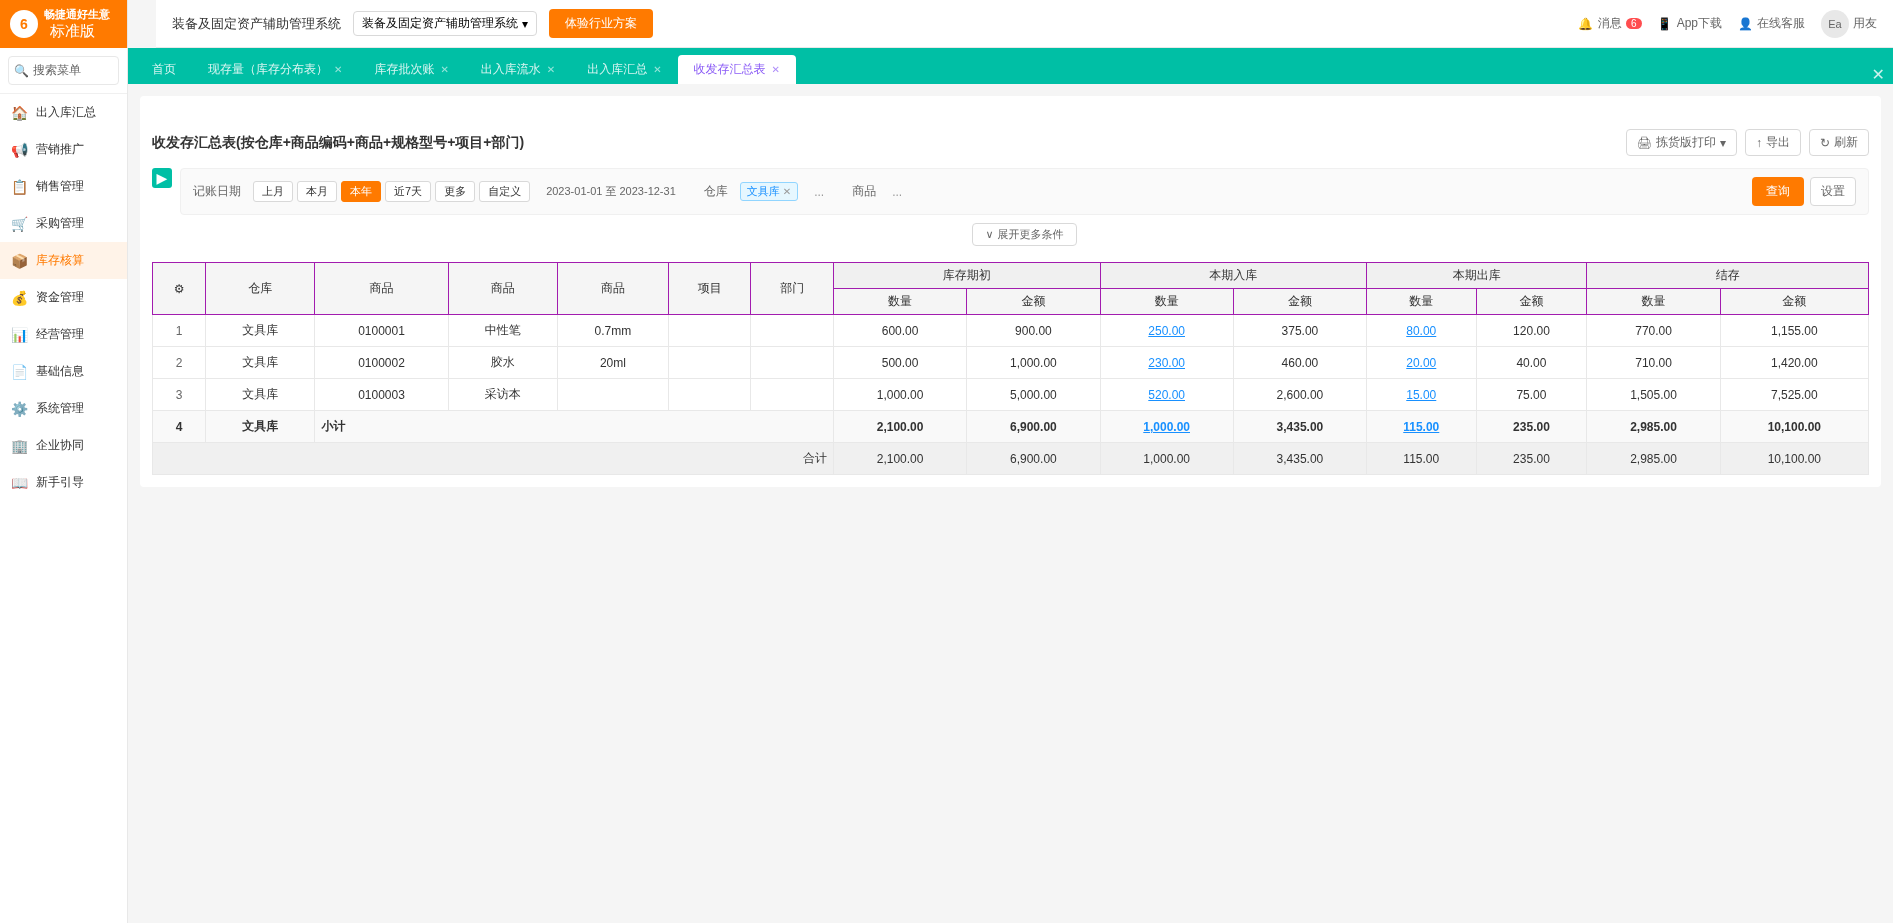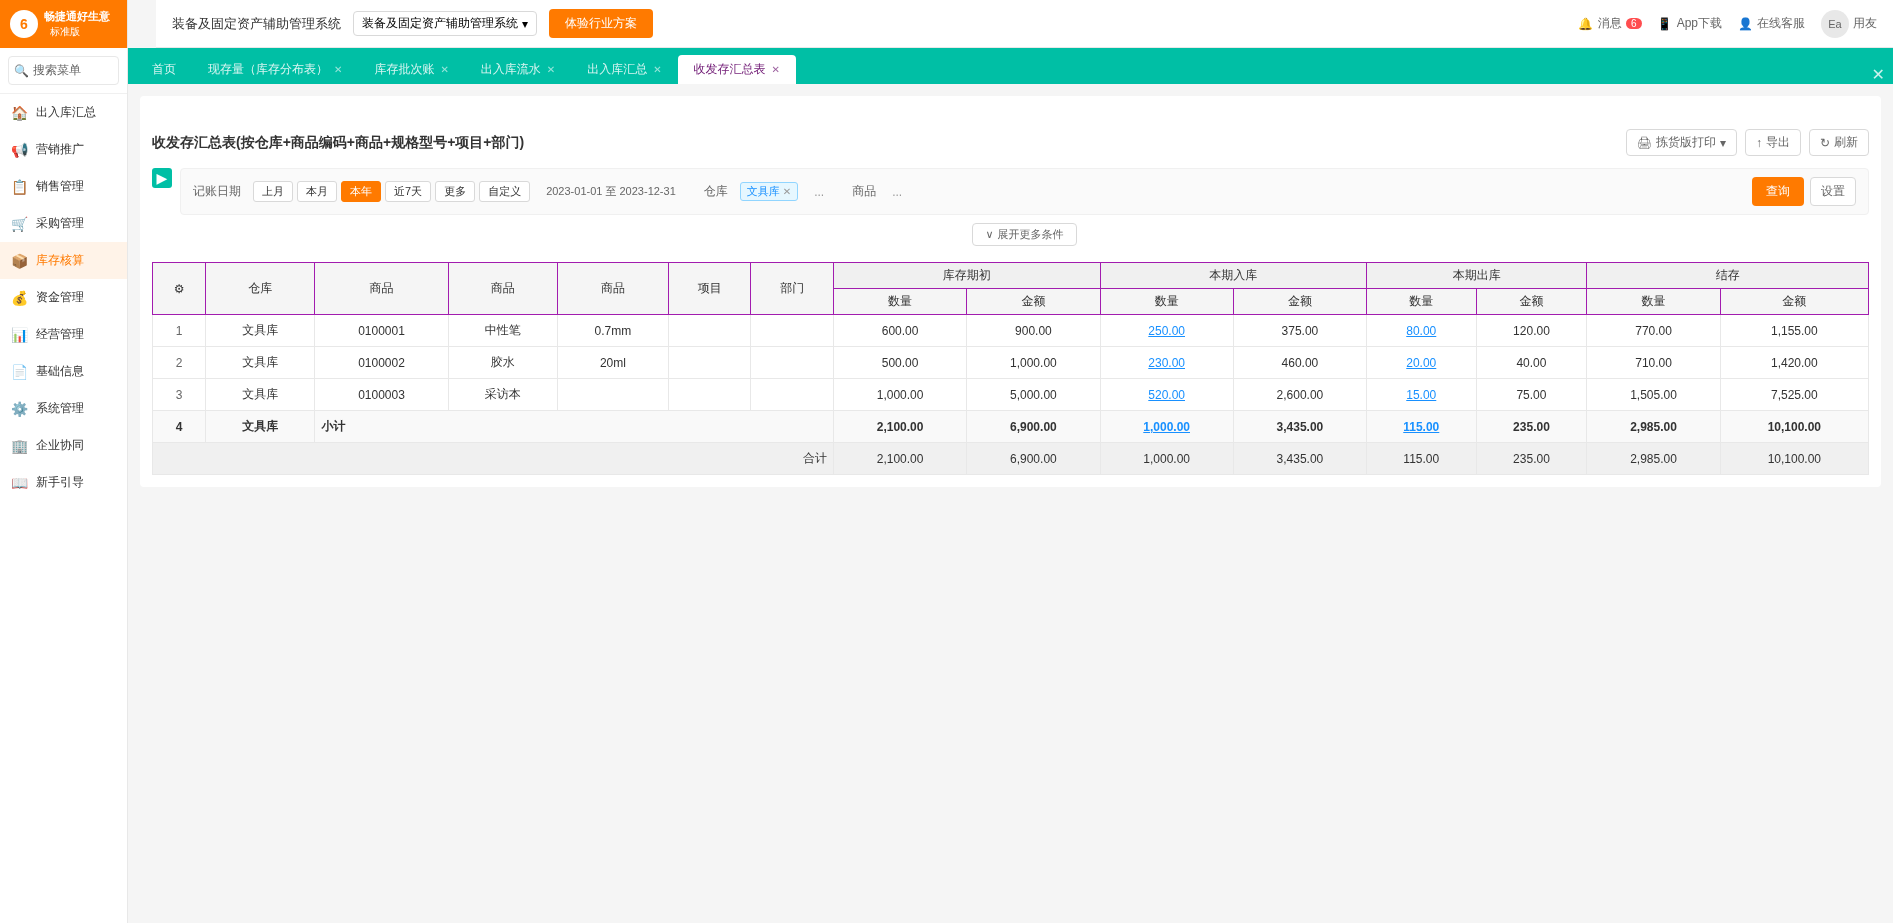--- a/index.html
+++ b/index.html
@@ -2,21 +2,21 @@
 <html><head>
   <meta charset="utf-8">
   <style>
     * { box-sizing: border-box; margin: 0; padding: 0; }
     body { font-family: 'Microsoft YaHei', Arial, sans-serif; font-size: 12px; background: #f5f5f5; display: flex; height: 923px; overflow: hidden; }
 
     
     .sidebar { width: 128px; background: #fff; display: flex; flex-direction: column; border-right: 1px solid #e8e8e8; height: 100%; }
     .sidebar-logo { background: #ff7a00; padding: 10px; display: flex; align-items: center; gap: 6px; height: 48px; }
     .sidebar-logo-icon { width: 28px; height: 28px; background: #fff; border-radius: 50%; display: flex; align-items: center; justify-content: center; color: #ff7a00; font-weight: bold; font-size: 14px; }
-    .sidebar-tag { background: #ff7a00; color: #fff; font-size: 10px; padding: 1px 4px; border-radius: 2px; margin-left: 2px; margin-top: 11px; }
+    .sidebar-tag { background: #ff7a00; color: #fff; font-size: 15px; padding: 1px 4px; border-radius: 2px; margin-left: 2px; margin-top: 11px; }
     .sidebar-search { padding: 8px; border-bottom: 1px solid #f0f0f0; }
     .sidebar-search-btn { width: 100%; padding: 5px; background: #fff; border: 1px solid #e8e8e8; border-radius: 4px; cursor: pointer; display: flex; align-items: center; gap: 4px; color: #666; font-size: 12px; }
     .sidebar-nav { flex: 1; overflow-y: auto; }
     .sidebar-item { padding: 10px 12px; display: flex; align-items: center; gap: 8px; cursor: pointer; color: #333; font-size: 12px; }
     .sidebar-item.active { background: #fff3e8; color: #ff7a00; }
     .sidebar-item-icon { width: 16px; height: 16px; display: flex; align-items: center; justify-content: center; font-size: 14px; }
 
     
     .main { flex: 1; display: flex; flex-direction: column; height: 100%; overflow: hidden; }
 
@@ -26,21 +26,21 @@
     .header-select { border: 1px solid #d9d9d9; border-radius: 4px; padding: 3px 8px; font-size: 12px; background: #fff; cursor: pointer; display: flex; align-items: center; gap: 4px; }
     .header-btn-primary { background: #ff7a00; color: #fff; border: none; border-radius: 4px; padding: 6px 16px; cursor: pointer; font-size: 12px; }
     .header-right { display: flex; align-items: center; gap: 16px; font-size: 12px; color: #666; }
     .header-right-item { display: flex; align-items: center; gap: 4px; cursor: pointer; }
     .badge { background: #ff4d4f; color: #fff; border-radius: 10px; padding: 0 4px; font-size: 10px; min-width: 16px; text-align: center; }
     .user-avatar { width: 28px; height: 28px; background: #e8e8e8; border-radius: 50%; display: flex; align-items: center; justify-content: center; font-size: 11px; color: #666; }
 
     
     .tabs { background: #00bfa5; display: flex; align-items: flex-end; padding: 0 8px; height: 36px; }
     .tab { padding: 6px 16px; color: rgba(255,255,255,0.85); cursor: pointer; font-size: 12px; display: flex; align-items: center; gap: 6px; border-radius: 4px 4px 0 0; }
-    .tab.active { background: #fff; color: #701a75; }
+    .tab.active { background: #fff; color: #8b5cf6; }
     .tab-close { font-size: 10px; color: inherit; opacity: 0.7; cursor: pointer; }
     .tabs-close-all { margin-left: auto; color: #fff; cursor: pointer; font-size: 16px; opacity: 0.8; }
 
     
     .content { flex: 1; background: #f5f5f5; overflow-y: auto; padding: 12px; }
 
     
     .page-container { background: #fff; border-radius: 4px; padding: 12px; }
 
     

